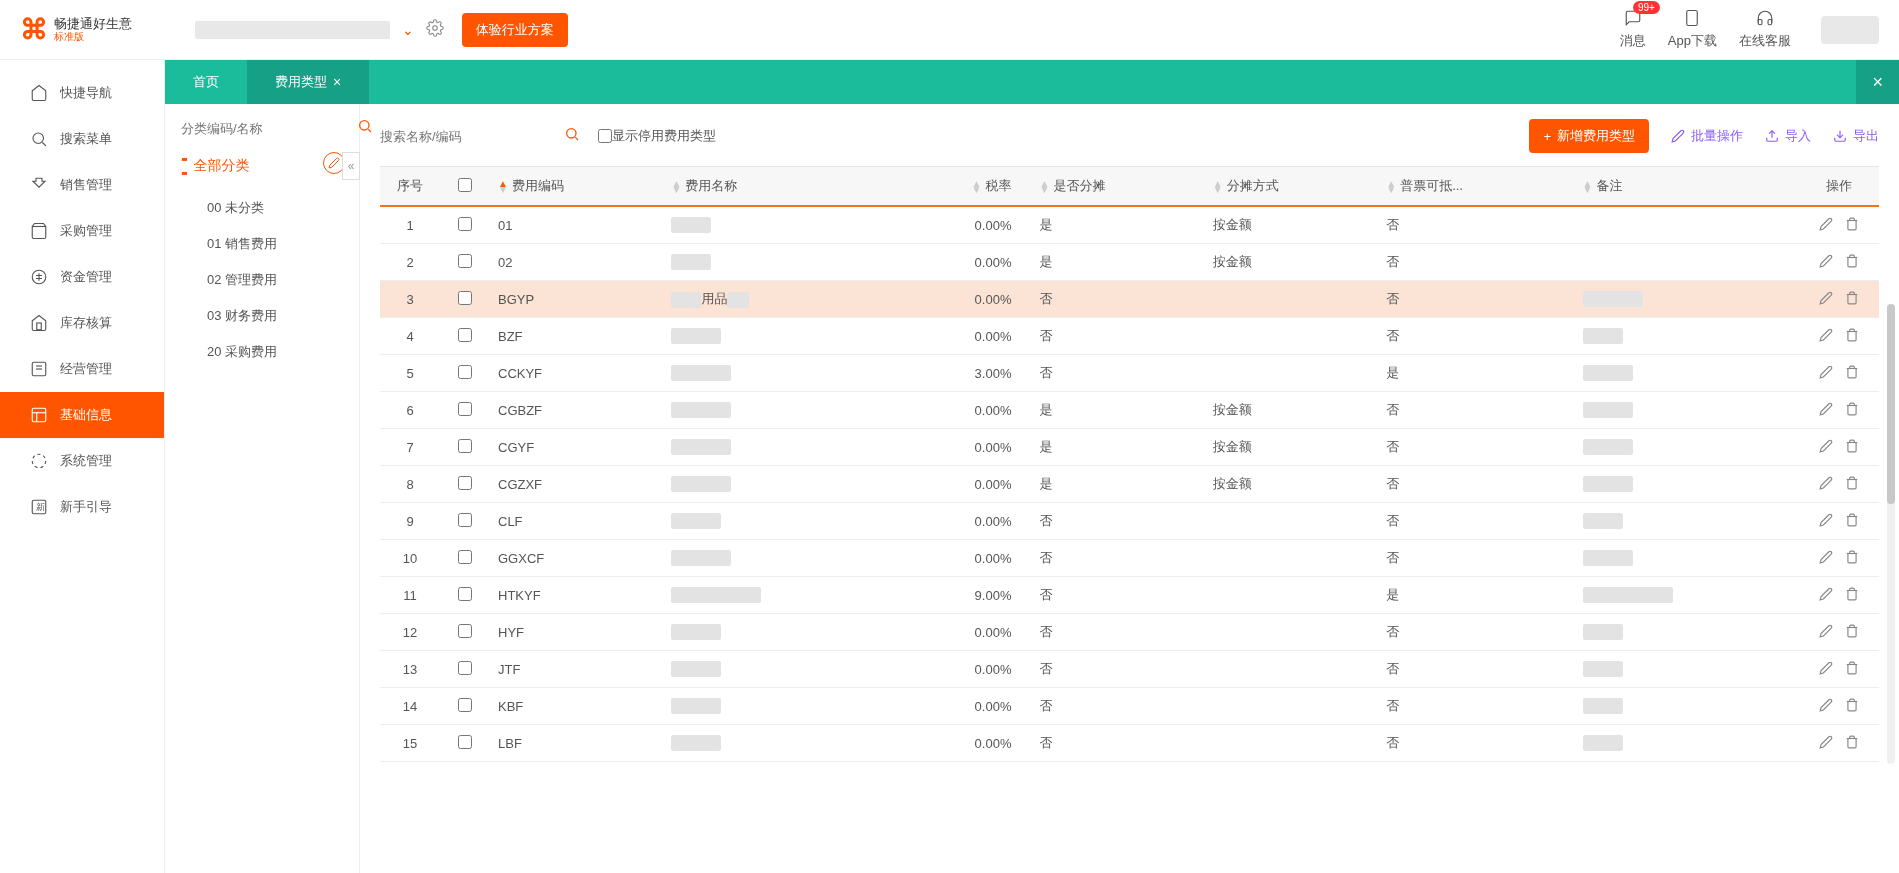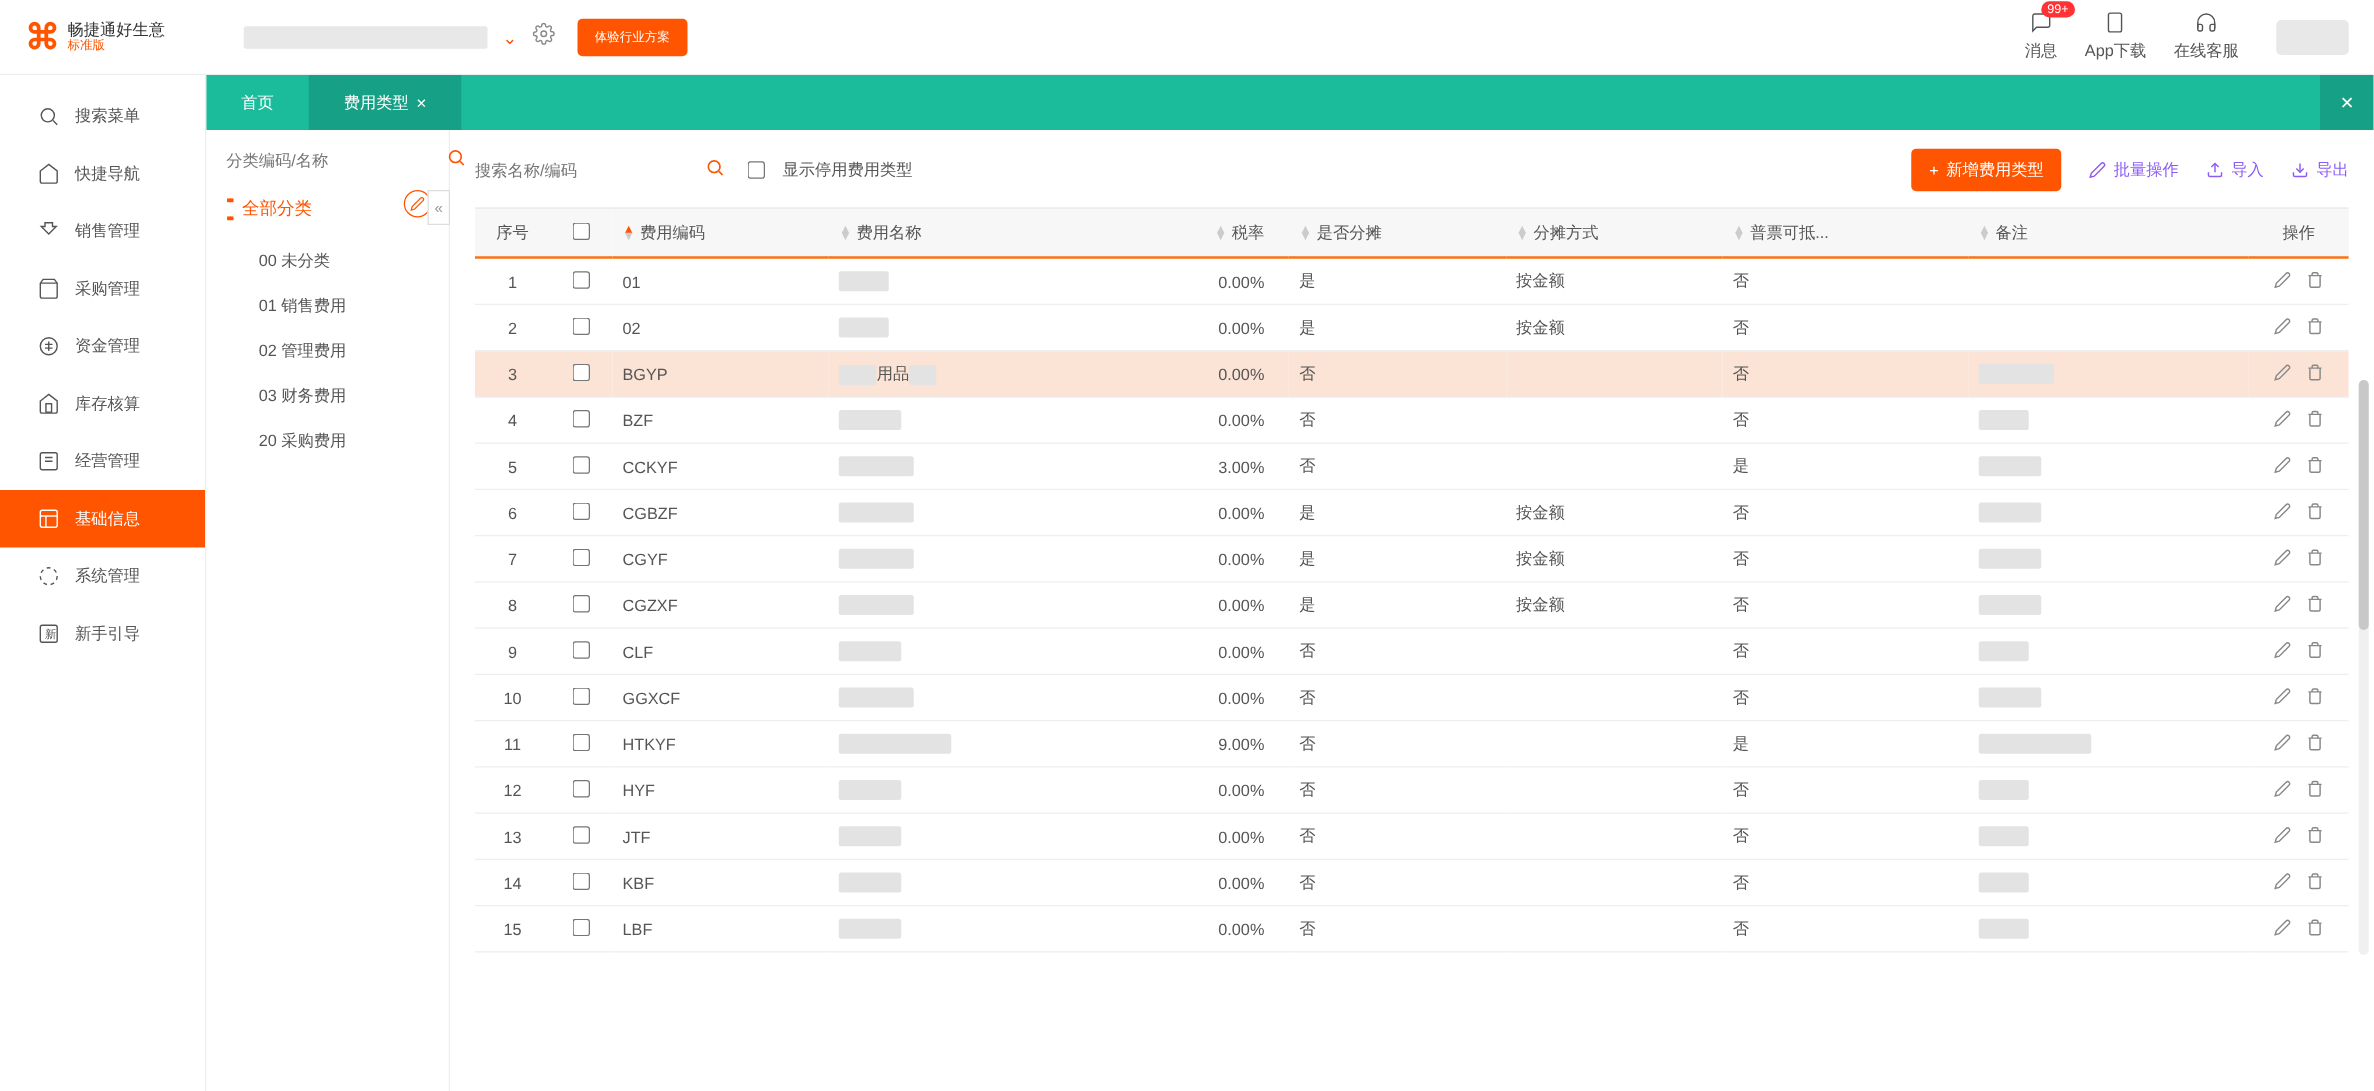--- a/index.html
+++ b/index.html
@@ -9,21 +9,21 @@
 
 .top-header { display: flex; align-items: center; height: 60px; padding: 0 20px; border-bottom: 1px solid #eee; }
 .logo-area { display: flex; align-items: center; width: 145px; }
 .logo-icon { color: #f50; font-size: 28px; font-weight: bold; margin-right: 6px; }
 .logo-text { display: flex; flex-direction: column; line-height: 1.2; }
 .logo-sub { color: #f50; font-size: 10px; }
 .org-area { display: flex; align-items: center; margin-left: 30px; }
 .org-name { display: inline-block; width: 195px; height: 18px; background: #e8e8e8; border-radius: 2px; }
 .chev-down { margin: 0 12px; color: #f50; font-size: 14px; }
 .gear-icon { color: #888; font-size: 16px; margin-right: 18px; }
-.experience-btn { background: #f50; color: #fff; border: none; padding: 8px 14px; border-radius: 4px; font-size: 10px; cursor: pointer; }
+.experience-btn { background: #f50; color: #fff; border: none; padding: 8px 14px; border-radius: 4px; font-size: 13px; cursor: pointer; }
 .header-right { margin-left: auto; display: flex; align-items: center; gap: 22px; }
 .hr-item { display: flex; align-items: center; gap: 5px; color: #555; cursor: pointer; position: relative; flex-direction: column; }
 .hr-item svg { width: 18px; height: 18px; }
 .badge { position: absolute; top: -8px; right: -14px; background: #f33; color: #fff; font-size: 10px; padding: 1px 5px; border-radius: 8px; }
 .avatar { width: 58px; height: 28px; background: #e8e8e8; border-radius: 4px; margin-left: 8px; }
 
 
 .main { display: flex; flex: 1; overflow: hidden; }
 
 
@@ -54,21 +54,21 @@
 .cat-list { padding-left: 26px; }
 .cat-item { padding: 9px 0; color: #555; cursor: pointer; font-size: 13px; }
 .collapse-btn { position: absolute; right: -1px; top: 48px; width: 18px; height: 28px; border: 1px solid #ddd; background: #fff; display: flex; align-items: center; justify-content: center; color: #999; cursor: pointer; font-size: 12px; }
 
 
 .table-area { flex: 1; padding: 12px 20px 0 20px; display: flex; flex-direction: column; overflow: hidden; }
 .toolbar { display: flex; align-items: center; height: 40px; gap: 18px; }
 .search-box { display: flex; align-items: center; width: 200px; }
 .search-box input { border: none; outline: none; flex: 1; font-size: 13px; }
 .search-box .sicon { color: #f50; font-size: 16px; }
-.chk-area { display: flex; align-items: center; gap: 14px; color: #555; }
+.chk-area { display: flex; align-items: center; gap: 0; color: #555; }
 .chk-area input { width: 14px; height: 14px; }
 .toolbar-right { margin-left: auto; display: flex; align-items: center; gap: 22px; }
 .add-btn { background: #f50; color: #fff; border: none; padding: 8px 14px; border-radius: 4px; font-size: 13px; cursor: pointer; display: flex; align-items: center; gap: 6px; }
 .tb-link { display: flex; align-items: center; gap: 6px; color: #8b5cf6; cursor: pointer; }
 .tb-link svg { width: 14px; height: 14px; }
 
 
 .table-wrap { flex: 1; overflow: auto; margin-top: 10px; border-top: 1px solid #e5e5e5; }
 table { width: 100%; border-collapse: collapse; }
 thead th { background: #f7f7f7; text-align: left; font-weight: normal; color: #555; padding: 10px 8px; border-bottom: 2px solid #f97316; font-size: 13px; white-space: nowrap; }
@@ -135,30 +135,30 @@
       </div>
       <div class="avatar"></div>
     </div>
   </div>
 
   <div class="main">
 
     <div class="sidebar">
       <div class="sb-item">
           <svg viewBox="0 0 24 24">
+            <path d="M3 9l9-7 9 7v11a2 2 0 0 1-2 2H5a2 2 0 0 1-2-2z"></path>
+          </svg>
+          <span>快捷导航</span>
+        </div>
+      <div class="sb-item">
+          <svg viewBox="0 0 24 24">
             <circle cx="11" cy="11" r="7"></circle>
             <line x1="21" y1="21" x2="16.65" y2="16.65"></line>
           </svg>
           <span>搜索菜单</span>
-        </div>
-      <div class="sb-item">
-          <svg viewBox="0 0 24 24">
-            <path d="M3 9l9-7 9 7v11a2 2 0 0 1-2 2H5a2 2 0 0 1-2-2z"></path>
-          </svg>
-          <span>快捷导航</span>
         </div>
       <div class="sb-item">
           <svg viewBox="0 0 24 24">
             <path d="M20 7h-4V3H8v4H4l8 8 8-8z"></path>
           </svg>
           <span>销售管理</span>
         </div>
       <div class="sb-item">
           <svg viewBox="0 0 24 24">
             <path d="M6 2L3 6v14a2 2 0 0 0 2 2h14a2 2 0 0 0 2-2V6l-3-4z"></path>

